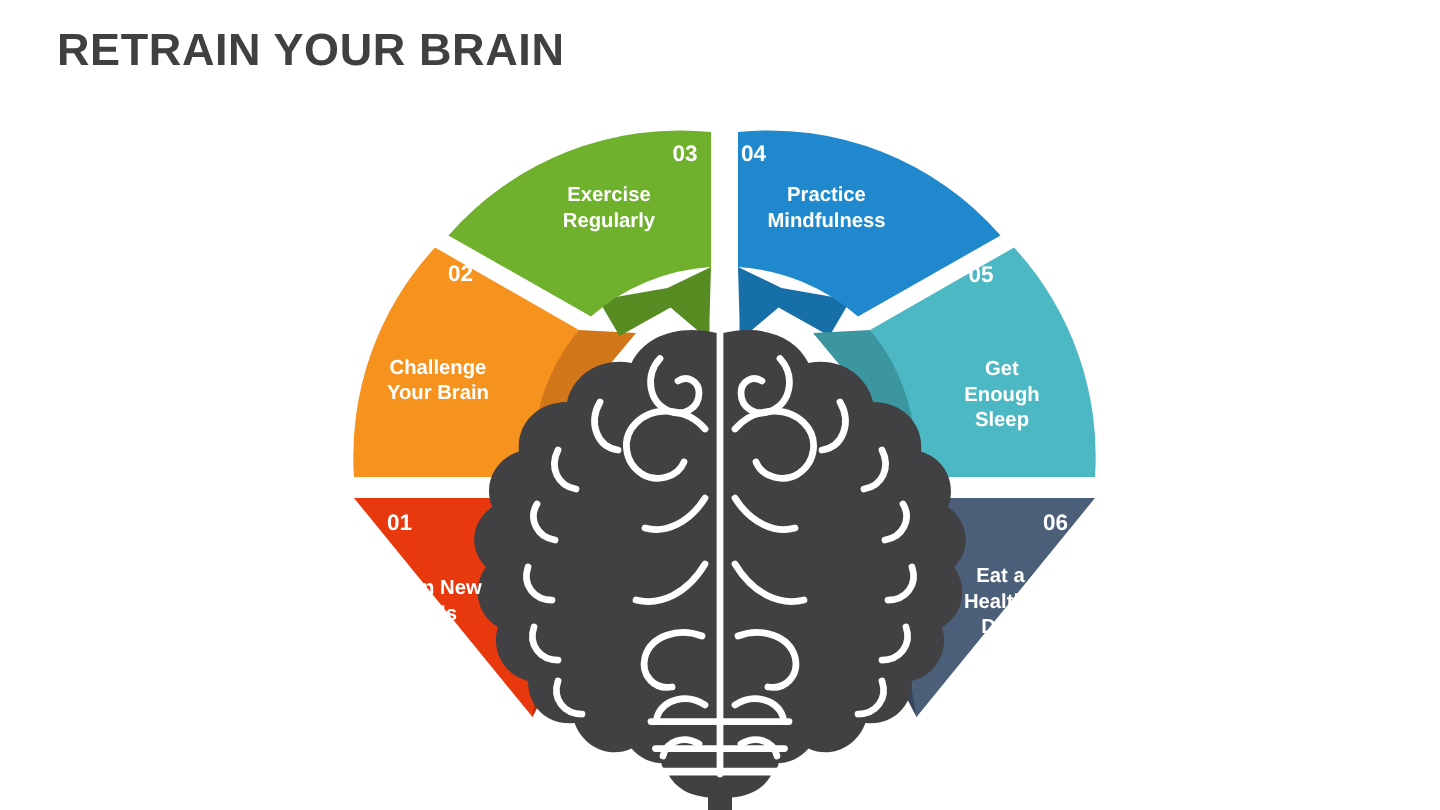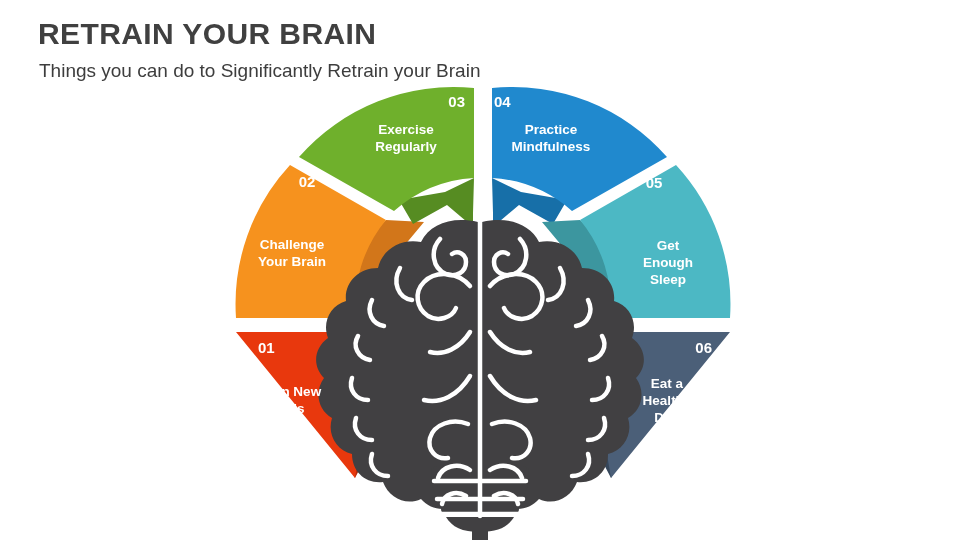--- a/index.html
+++ b/index.html
@@ -51,21 +51,20 @@
     font-weight: bold;
     fill: #ffffff;
   }
 </style>
 </head>
 <body>
 
 <div id="slide" style="background: rgb(255, 255, 255);">
 
   <div id="title" style="color: rgb(64, 64, 64);">RETRAIN YOUR BRAIN</div>
-  <div id="subtitle" style="color: rgb(61, 61, 61);">Things you can do to Significantly Retrain your Brain</div>
 
   <svg id="wheel" viewBox="0 0 960 540">
 
     <g>
 
       <path d="M 378 343
                L 413 329
                L 399 364
                L 434 375
                L 380 430

